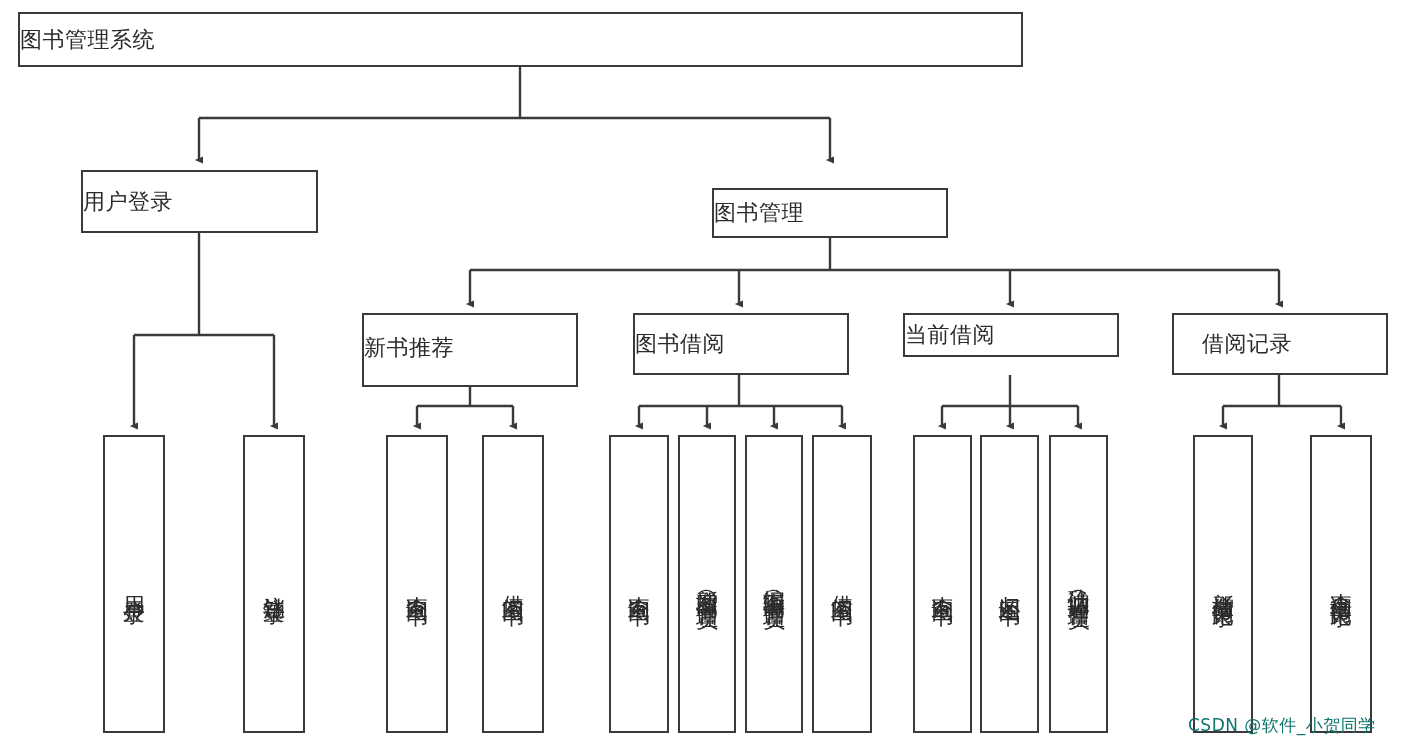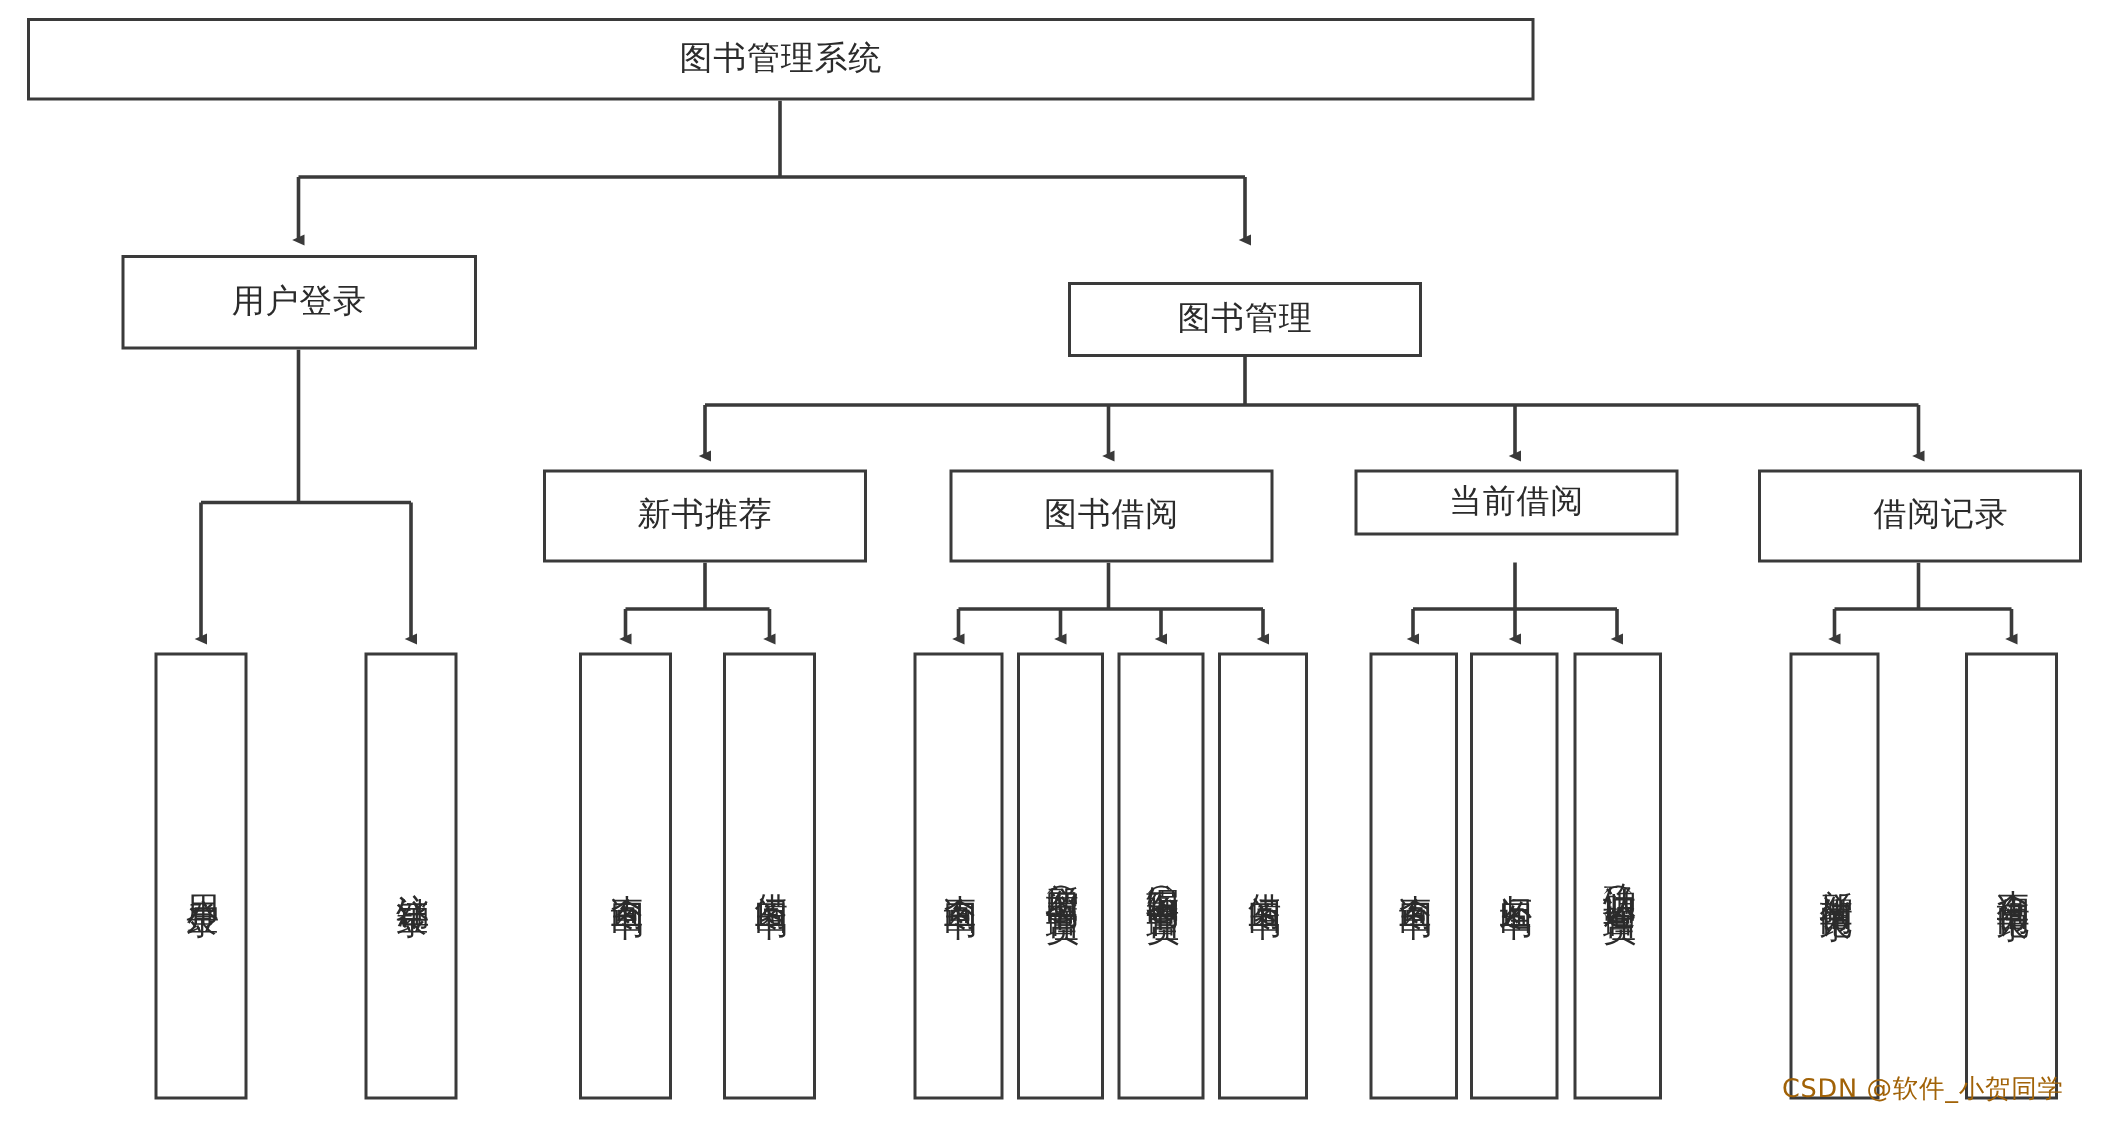--- a/index.html
+++ b/index.html
@@ -26,21 +26,21 @@
     height: 747px;
     pointer-events: none;
   }
   .node {
     position: absolute;
     box-sizing: border-box;
     background: #ffffff;
     border: 2px solid #3a3a3a;
     display: flex;
     align-items: center;
-    justify-content: center;
+    justify-content: flex-start;
     color: #2b2b2b;
     z-index: 2;
   }
   .node-label {
     display: block;
     text-align: center;
     line-height: 1.18;
     white-space: pre;
   }
   .node.horizontal .node-label {
@@ -56,21 +56,21 @@
     text-orientation: upright;
     font-size: 22px;
     letter-spacing: 3px;
     line-height: 1.1;
   }
   #watermark {
     position: absolute;
     left: 1188px;
     top: 714px;
     font-size: 17px;
-    color: #a16207;
+    color: #0f766e;
     letter-spacing: 0.5px;
     z-index: 5;
     white-space: pre;
   }
 </style>
 </head>
 <body>
 
 <div id="diagram-root">
 
@@ -129,21 +129,21 @@
   </div>
 
   <div class="node horizontal" style="left:81px; top:170px; width:237px; height:63px;">
     <span class="node-label">用户登录</span>
   </div>
 
   <div class="node horizontal" style="left:712px; top:188px; width:236px; height:50px;">
     <span class="node-label">图书管理</span>
   </div>
 
-  <div class="node horizontal" style="left:362px; top:313px; width:216px; height:62px;">
+  <div class="node horizontal" style="left:362px; top:313px; width:216px; height:74px;font-family:Liberation Mono, monospace;">
     <span class="node-label">新书推荐</span>
   </div>
 
   <div class="node horizontal" style="left:633px; top:313px; width:216px; height:62px;">
     <span class="node-label">图书借阅</span>
   </div>
 
   <div class="node horizontal" style="left:903px; top:313px; width:216px; height:44px;">
     <span class="node-label">当前借阅</span>
   </div>

